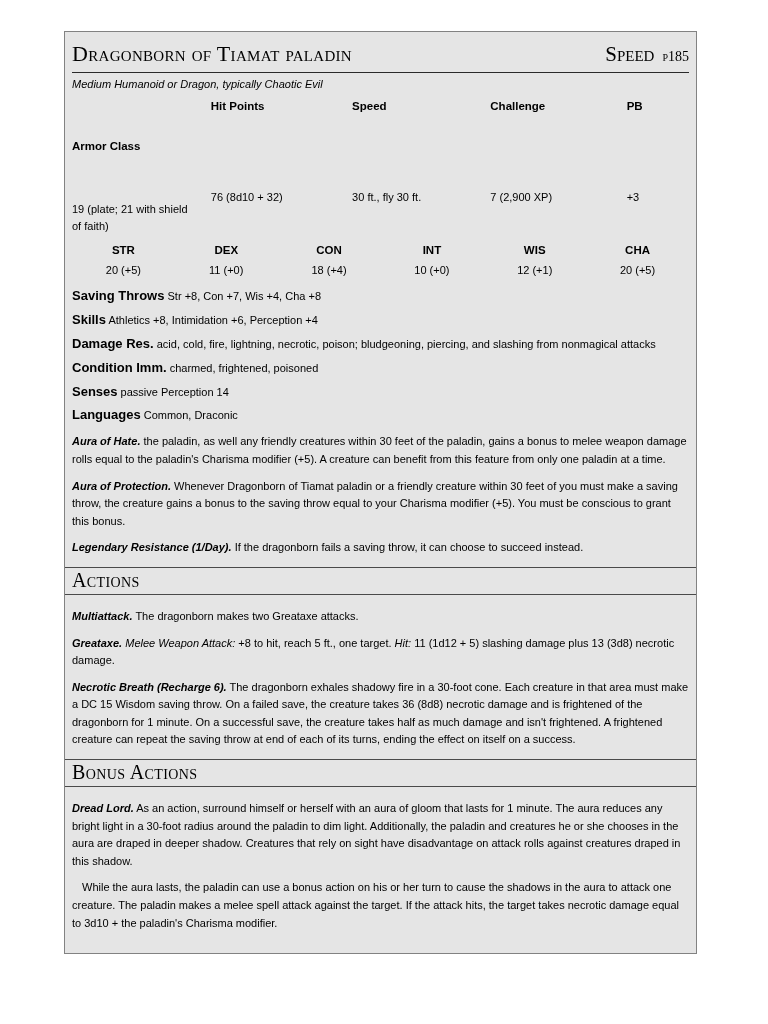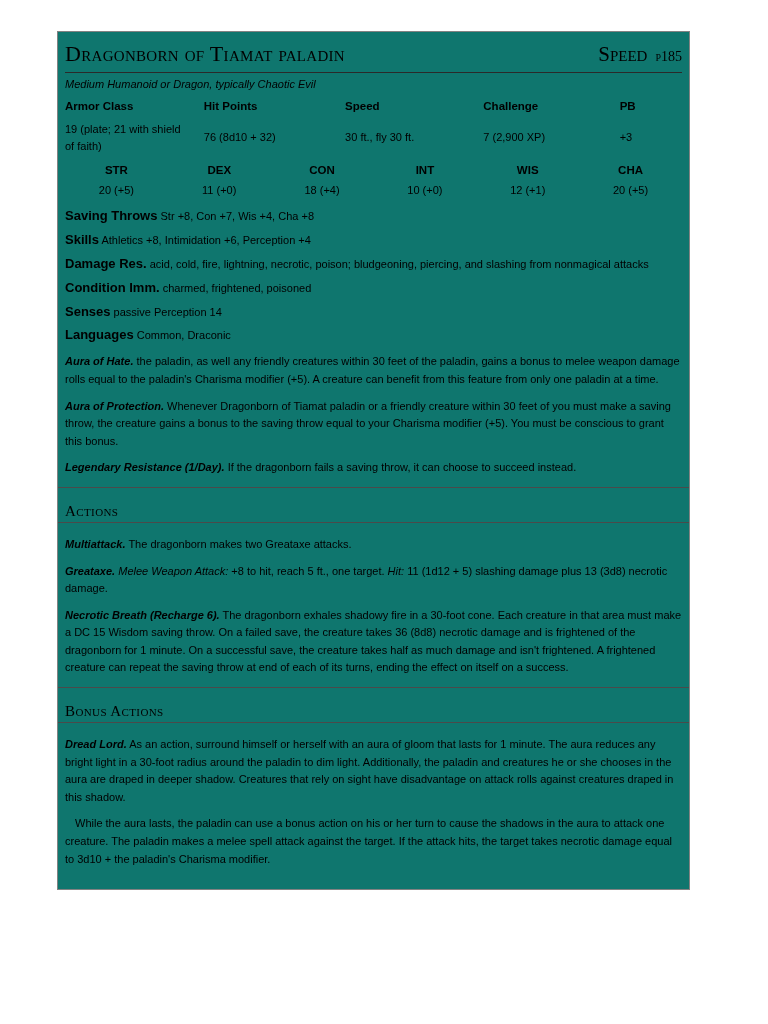--- a/index.html
+++ b/index.html
@@ -6,25 +6,25 @@
   body {
     width: 768px; height: 1024px;
     background: #ffffff;
     position: relative;
     font-family: "Liberation Sans", sans-serif;
     color: #000;
     -webkit-font-smoothing: antialiased;
   }
   .statblock {
     position: absolute;
-    left: 57px; top: 31px;
+    left: 64px; top: 31px;
     width: 633px;
     box-sizing: border-box;
     border: 1px solid #828282;
-    background: #0f766e;
+    background: #e5e5e5;
     padding: 6px 7px 12px 7px;
     font-size: 11px;
   }
   .title-row {
     display: flex;
     justify-content: space-between;
     align-items: baseline;
     padding: 3px 0 4px 0;
   }
   .title {
@@ -44,21 +44,21 @@
   .source-page {
     font-size: 14px;
     font-variant: small-caps;
     margin-left: 8px;
   }
   .title-rule { border-top: 1px solid #2a2a2a; margin: 1px 0 5px 0; }
   .meta { font-style: italic; margin: 2px 0 10px 0; font-size: 11px; }
 
   .stats-labels { display: flex; margin: 2px 0 9px 0; }
   .stats-values { display: flex; align-items: center; margin: 0 0 4px 0; }
-  .c1 { width: 22.5%; box-sizing: border-box; padding-right: 16px; }
+  .c1 { width: 22.5%; box-sizing: border-box; padding-right: 16px; margin-top: 40px; }
   .c2 { width: 22.9%; box-sizing: border-box; padding-right: 6px; }
   .c3 { width: 22.4%; box-sizing: border-box; padding-right: 10px; }
   .c4 { width: 22.1%; box-sizing: border-box; padding-right: 21px; }
   .c5 { flex: 1; }
   .stat-label { font-weight: bold; font-size: 11.5px; }
   .stat-value { font-size: 11px; line-height: 1.5; }
 
   .abilities { display: flex; text-align: center; margin: 10px 0 12px 0; }
   .ability { flex: 1; }
   .ability-name { font-weight: bold; font-size: 11.5px; margin-bottom: 8px; }
@@ -69,24 +69,24 @@
 
   .entry { margin: 9px 0; line-height: 1.6; }
   .entry-name { font-weight: bold; font-style: italic; }
   .italic { font-style: italic; }
   .continued { margin-top: 0; text-indent: 10px; }
 
   .section-heading {
     font-family: "Liberation Serif", serif;
     font-variant: small-caps;
     font-weight: 400;
-    font-size: 15px;
+    font-size: 20px;
     letter-spacing: 0.4px;
     margin: 10px -7px 13px -7px;
-    padding: 15px 7px 2px 7px;
+    padding: 1px 7px 2px 7px;
     border-top: 1px solid #4a4a4a;
     border-bottom: 1px solid #4a4a4a;
   }
 </style>
 </head>
 <body>
 
 <div class="page">
   <section class="statblock">
 

